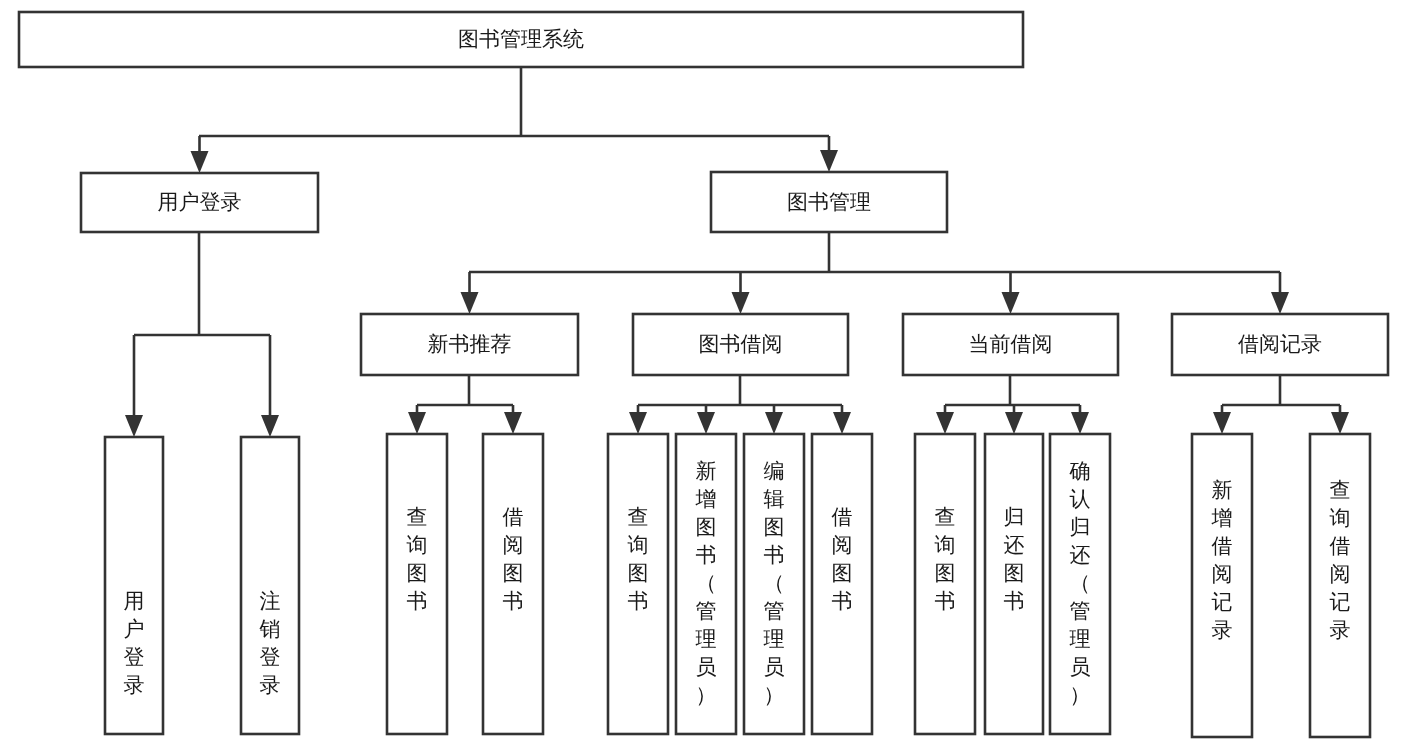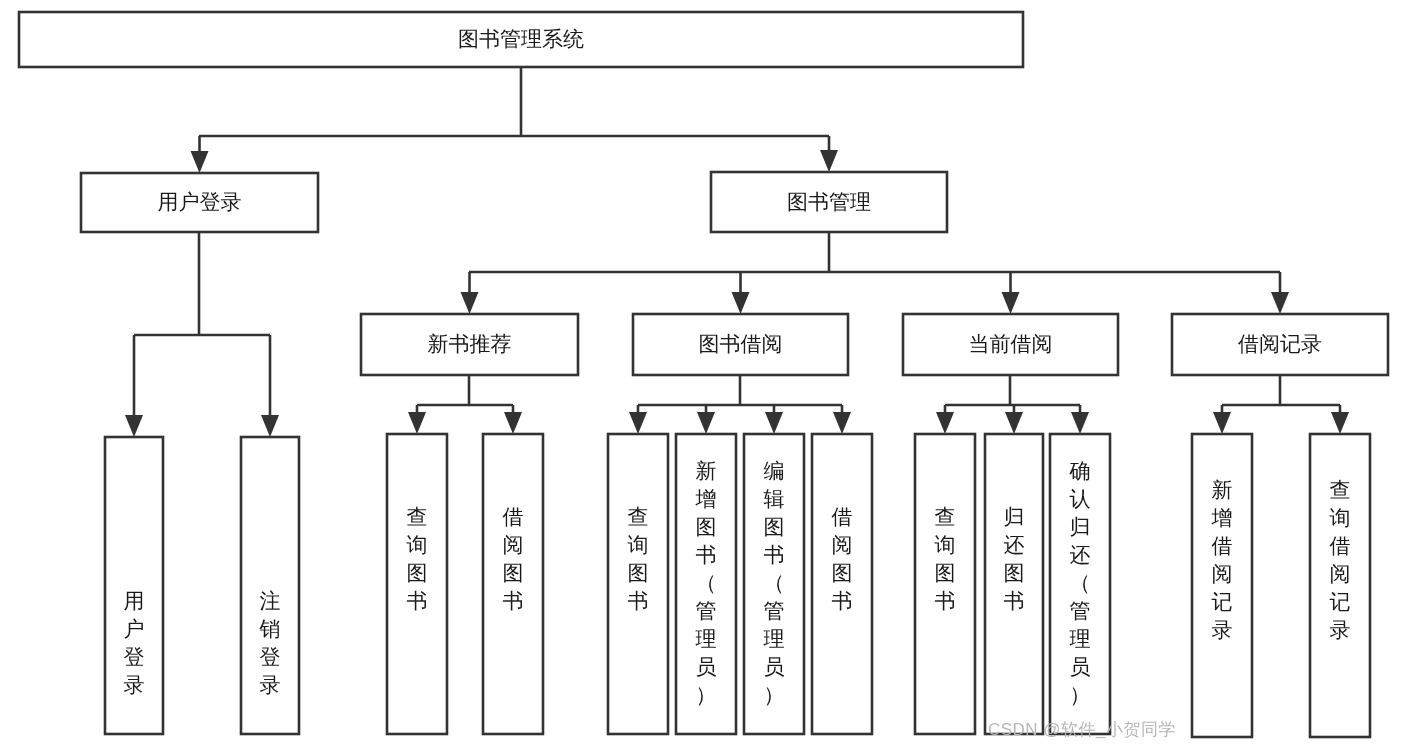--- a/index.html
+++ b/index.html
@@ -261,14 +261,13 @@
           <rect x="1310" y="434" width="60" height="303" class="node-box" rx="0"></rect>
           <text x="1340" y="497.34" class="node-label-vertical">查</text>
           <text x="1340" y="525.34" class="node-label-vertical">询</text>
           <text x="1340" y="553.34" class="node-label-vertical">借</text>
           <text x="1340" y="581.34" class="node-label-vertical">阅</text>
           <text x="1340" y="609.34" class="node-label-vertical">记</text>
           <text x="1340" y="637.34" class="node-label-vertical">录</text>
         </g>
       </g>
   </svg>
-  <div class="watermark">CSDN @软件_小贺同学</div>
 </div>
 
 </body></html>

